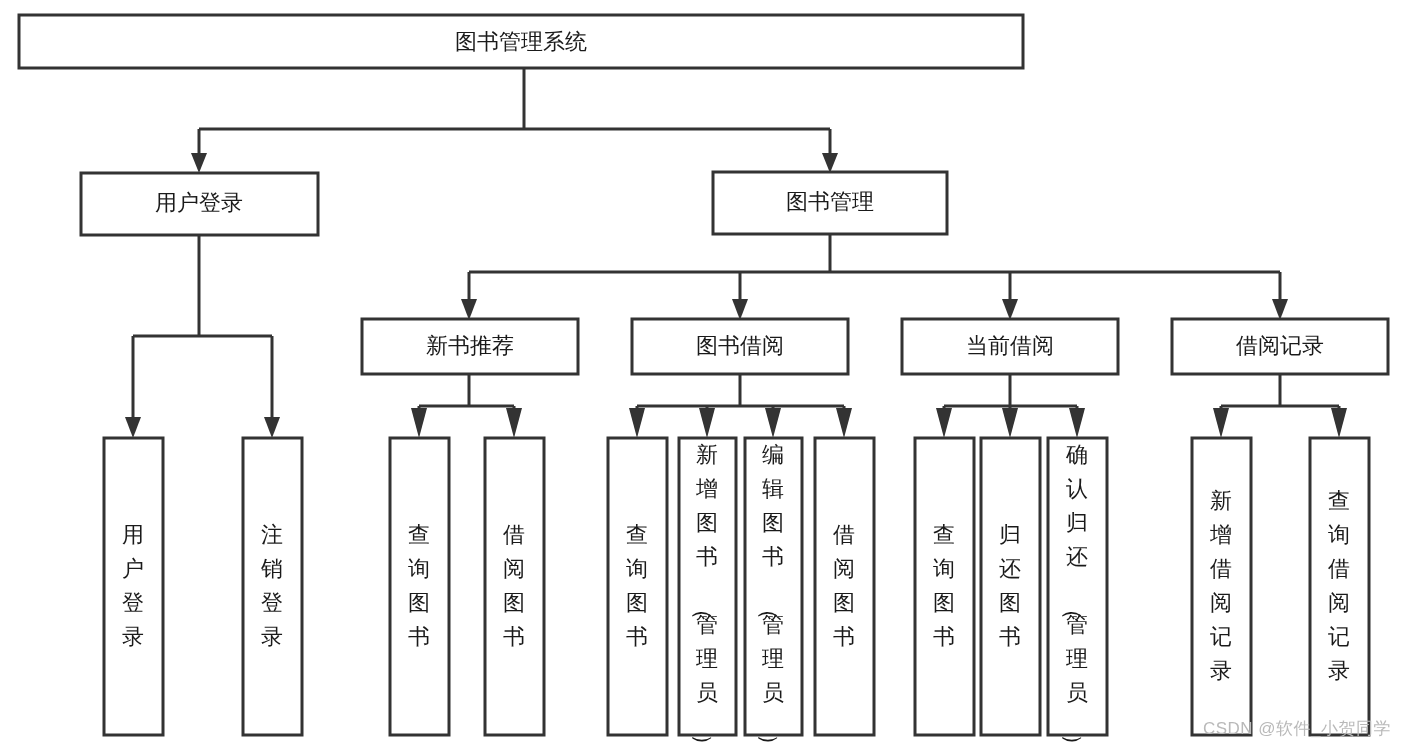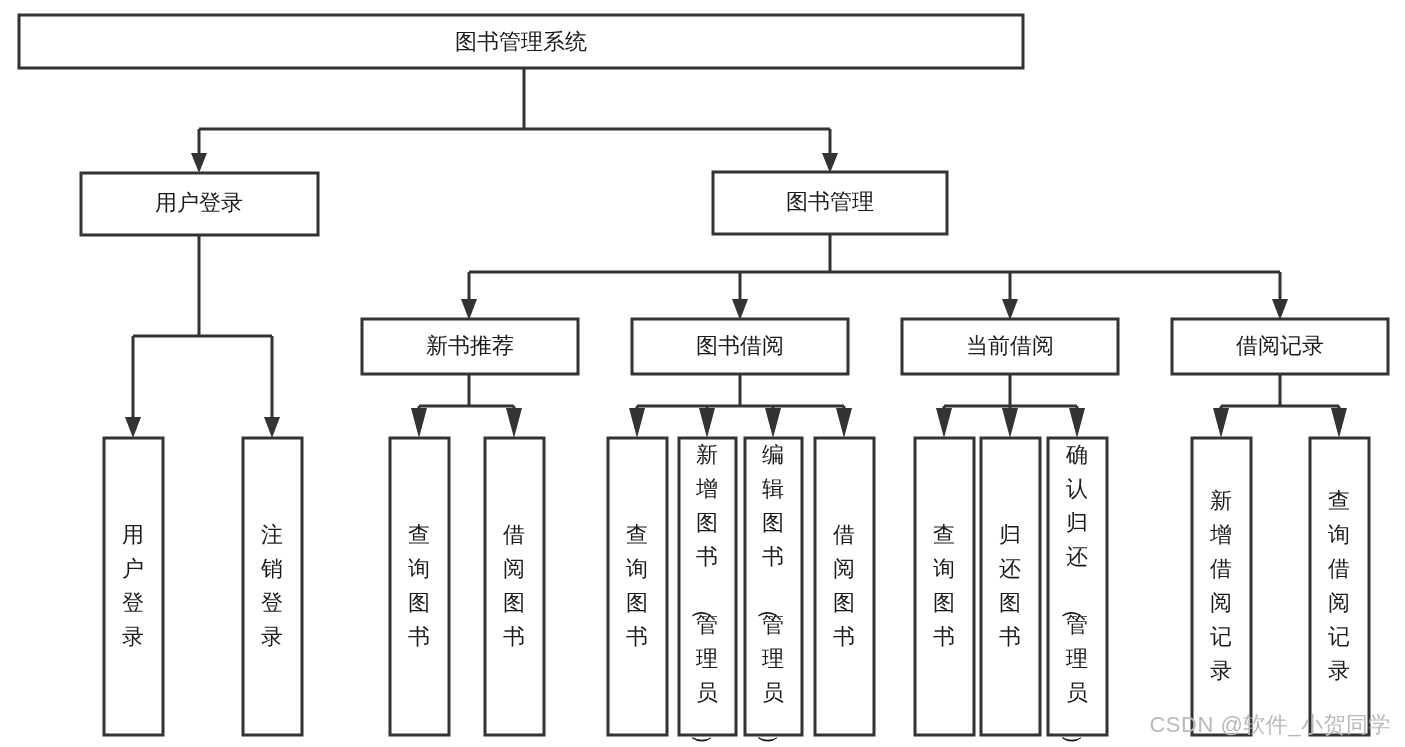--- a/index.html
+++ b/index.html
@@ -55,21 +55,21 @@
     font-size: 22px;
     fill: #1a1a1a;
     text-anchor: middle;
     dominant-baseline: middle;
   }
   .watermark {
     position: absolute;
     right: 8px;
     bottom: 7px;
     font-family: "Liberation Sans", "DejaVu Sans", sans-serif;
-    font-size: 22px;
+    font-size: 17px;
     color: #b9b9b9;
     letter-spacing: 0.5px;
     user-select: none;
     pointer-events: none;
     white-space: nowrap;
   }
 </style>
 </head>
 <body>
 

